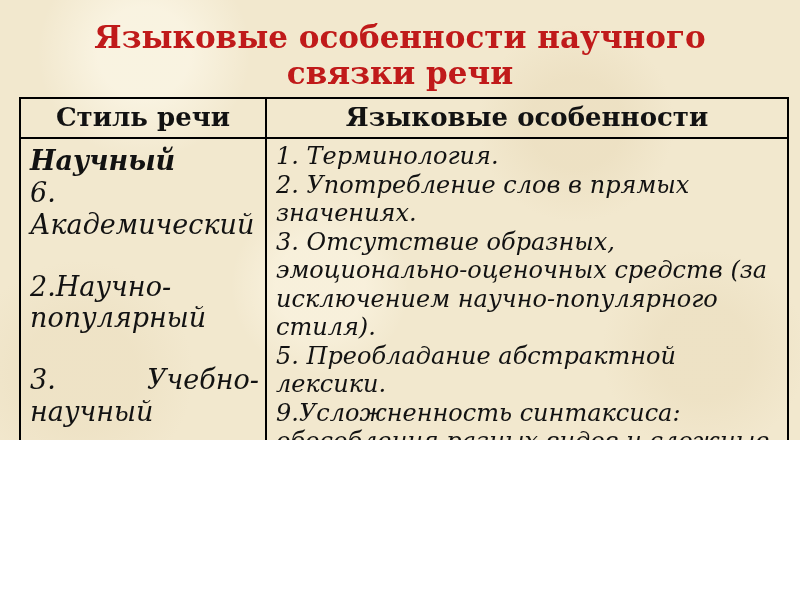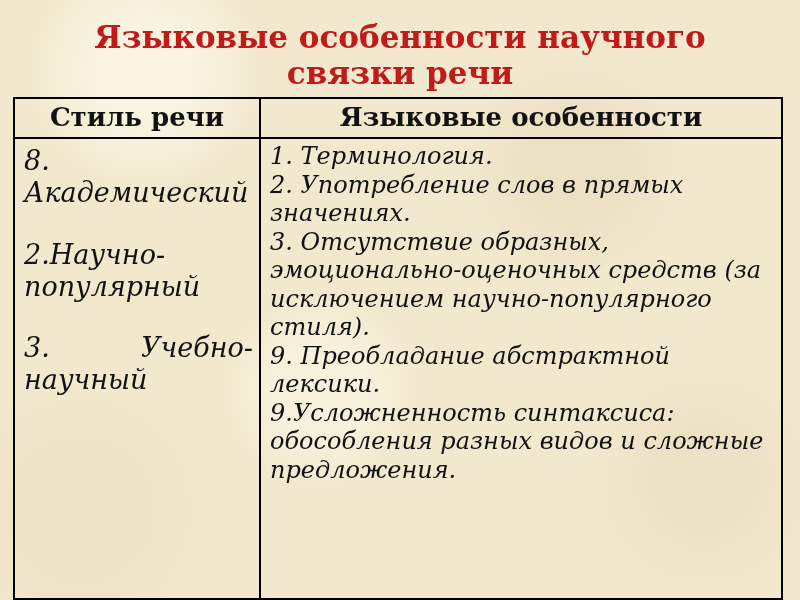--- a/index.html
+++ b/index.html
@@ -4,21 +4,21 @@
 <style>
   * { margin: 0; padding: 0; box-sizing: border-box; }
   html, body { width: 800px; height: 600px; }
   body {
     font-family: "DejaVu Serif", "Liberation Serif", serif;
     overflow: hidden;
   }
   .slide {
     position: relative;
     width: 800px;
-    height: 600px;
+    height: 440px;
     background-color: #f2e8ce;
     background-image:
       radial-gradient(circle at 18% 12%, rgba(255,252,240,0.55) 0 6%, rgba(255,252,240,0) 14%),
       radial-gradient(circle at 72% 28%, rgba(228,212,176,0.35) 0 7%, rgba(228,212,176,0) 15%),
       radial-gradient(circle at 40% 65%, rgba(255,250,235,0.45) 0 8%, rgba(255,250,235,0) 16%),
       radial-gradient(circle at 88% 80%, rgba(228,212,176,0.30) 0 6%, rgba(228,212,176,0) 13%),
       radial-gradient(circle at 10% 85%, rgba(233,219,186,0.40) 0 7%, rgba(233,219,186,0) 14%);
     overflow: hidden;
   }
   .title {
@@ -29,21 +29,21 @@
     text-align: center;
     color: #c01a1a;
     font-weight: bold;
     font-size: 31px;
     line-height: 1.16;
     letter-spacing: 0px;
   }
   .title .line { display: block; }
   .table {
     position: absolute;
-    left: 13px;
+    left: 19px;
     top: 97px;
     width: 770px;
     height: 503px;
     border: 2px solid #000;
     display: flex;
     flex-direction: column;
     color: #121212;
   }
   .header-row {
     display: flex;
@@ -99,28 +99,29 @@
   <div class="table">
 
     <div class="header-row">
       <div class="header-cell col-left">Стиль речи</div>
       <div class="header-cell col-right">Языковые особенности</div>
     </div>
 
     <div class="body-row">
 
       <div class="cell cell-left col-left">
-        <p>8. Академический</p>
+        <p class="style-name">Научный</p>
+        <p>6. Академический</p>
         <p class="gap">2.Научно-популярный</p>
         <p class="gap">3. Учебно-научный</p>
       </div>
 
       <div class="cell cell-right col-right">
         <p>1. Терминология.</p>
         <p>2. Употребление слов в прямых значениях.</p>
         <p>3. Отсутствие образных, эмоционально-оценочных средств (за исключением научно-популярного стиля).</p>
-        <p>9. Преобладание абстрактной лексики.</p>
+        <p>5. Преобладание абстрактной лексики.</p>
         <p>9.Усложненность синтаксиса: обособления разных видов и сложные предложения.</p>
       </div>
 
     </div>
   </div>
 </div>
 
 </body></html>

